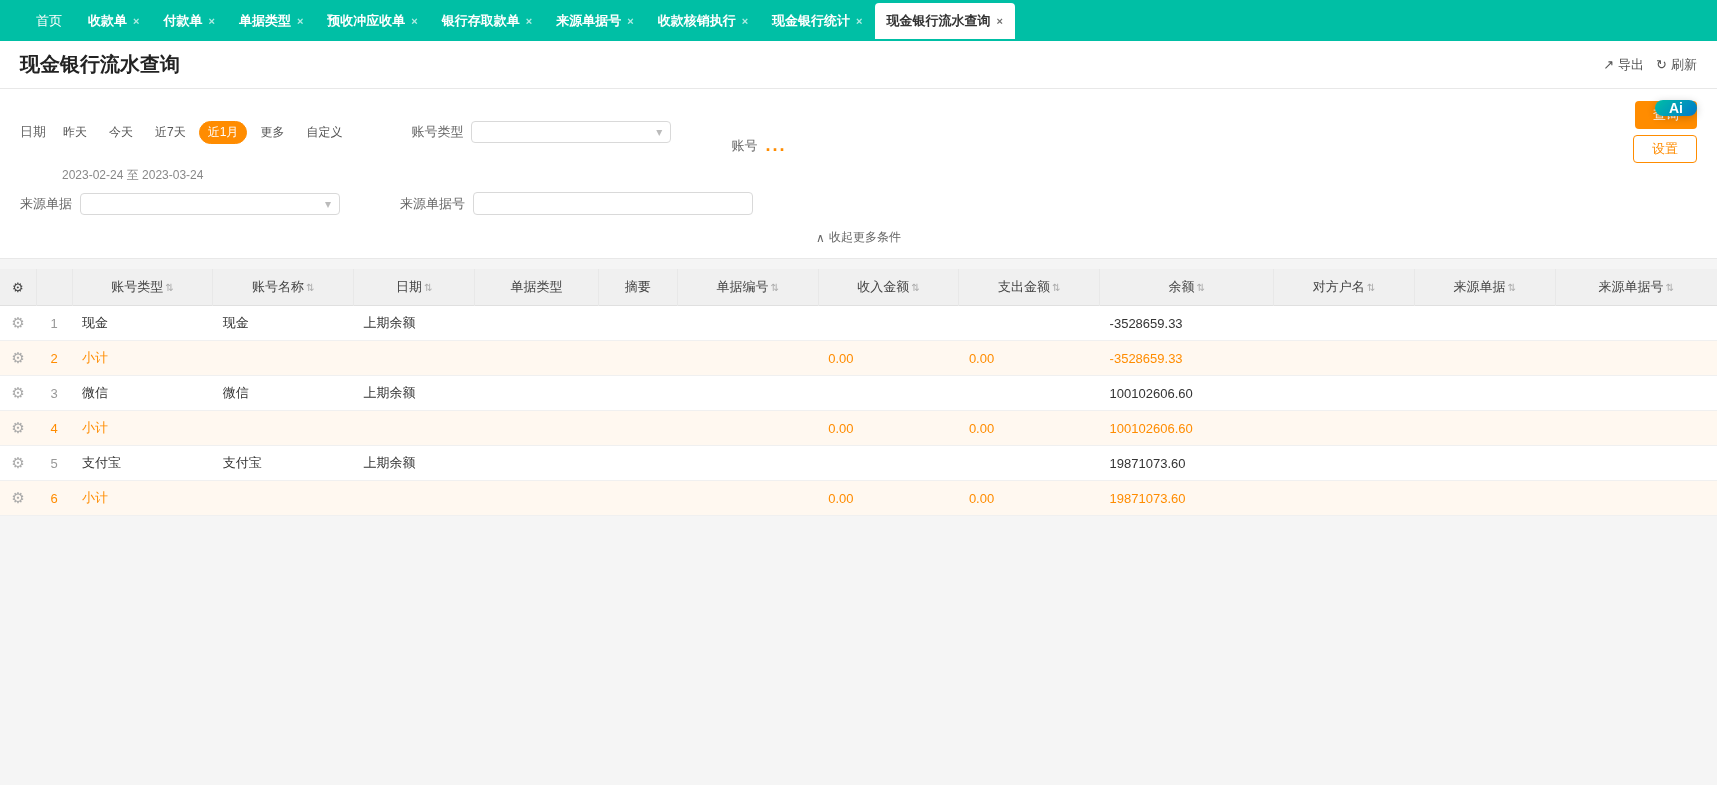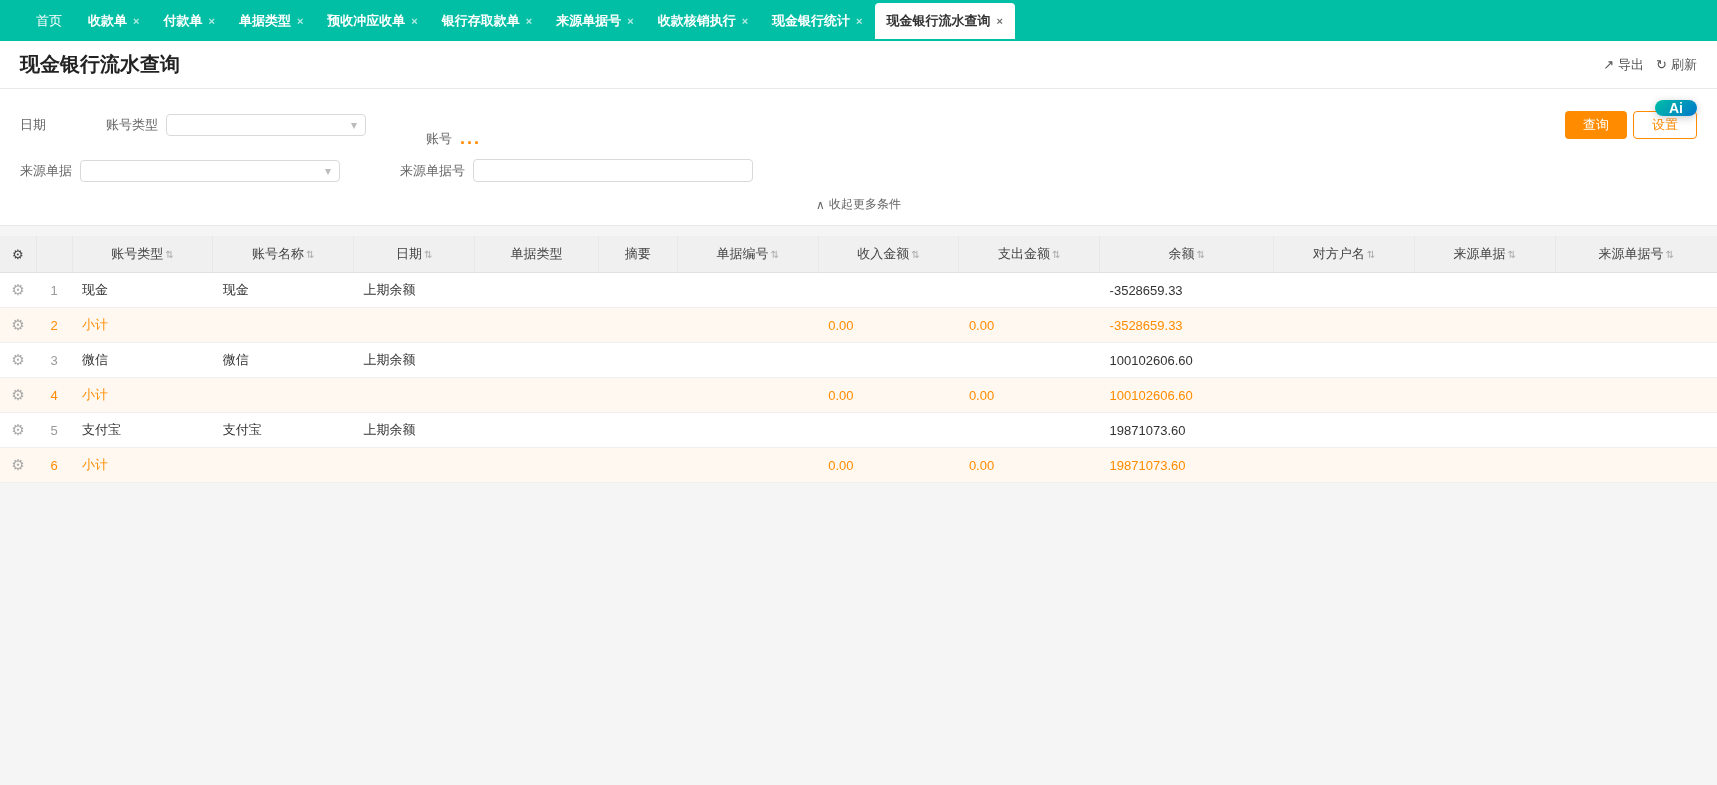--- a/index.html
+++ b/index.html
@@ -315,41 +315,52 @@
       <span>刷新</span>
     </div>
   </div>
 </div>
 
 <div class="filter-area">
   <div class="filter-row">
 
     <div class="filter-item">
       <span class="filter-label">日期</span>
+      <div class="date-options" id="date-options-container">
+      <span class="date-btn">昨天</span>
+          <span class="date-btn">今天</span>
+          <span class="date-btn">近7天</span>
+          <span class="date-btn active">近1月</span>
+          <span class="date-btn">更多</span>
+          <span class="date-btn">自定义</span>
+        </div>
     </div>
 
     <div class="filter-item" style="margin-left:40px;">
       <span class="filter-label">账号类型</span>
       <div class="filter-select filter-select-wide">
         <span></span>
         <span>▾</span>
       </div>
     </div>
 
     <div class="filter-item" style="margin-left:40px;margin-top:27px;">
       <span class="filter-label">账号</span>
       <span class="filter-dots">...</span>
     </div>
 
-    <div style="margin-left:auto; display:flex; flex-direction:row; gap:6px; align-items:flex-end;">
+    <div style="margin-left:auto; display:flex; flex-direction:column; gap:6px; align-items:flex-end;">
       <button class="query-btn">查询</button>
       <button class="settings-btn">设置</button>
     </div>
   </div>
 
+  <div style="padding-left:38px; margin-top:-6px; margin-bottom:8px;">
+    <span class="date-range">2023-02-24 至 2023-03-24</span>
+  </div>
 
   <div class="filter-row">
     <div class="filter-item">
       <span class="filter-label">来源单据</span>
       <div class="filter-select" style="min-width:260px;">
         <span></span>
         <span>▾</span>
       </div>
     </div>
     <div class="filter-item" style="margin-left:40px;">

